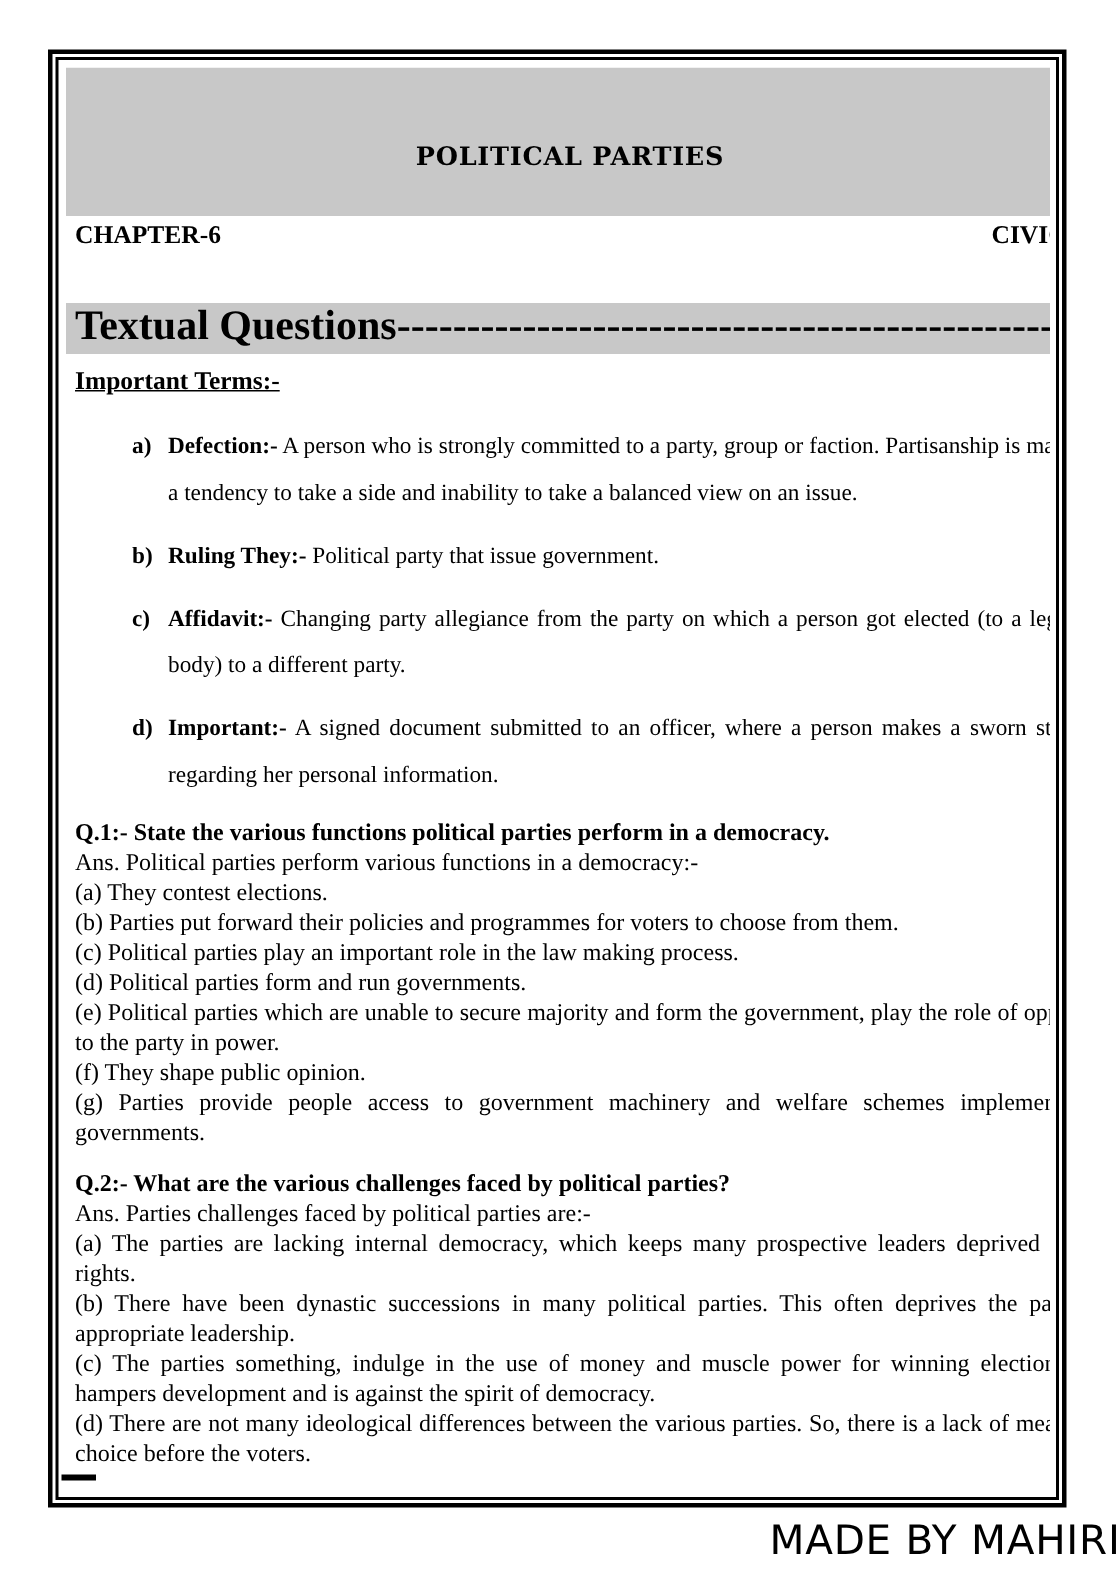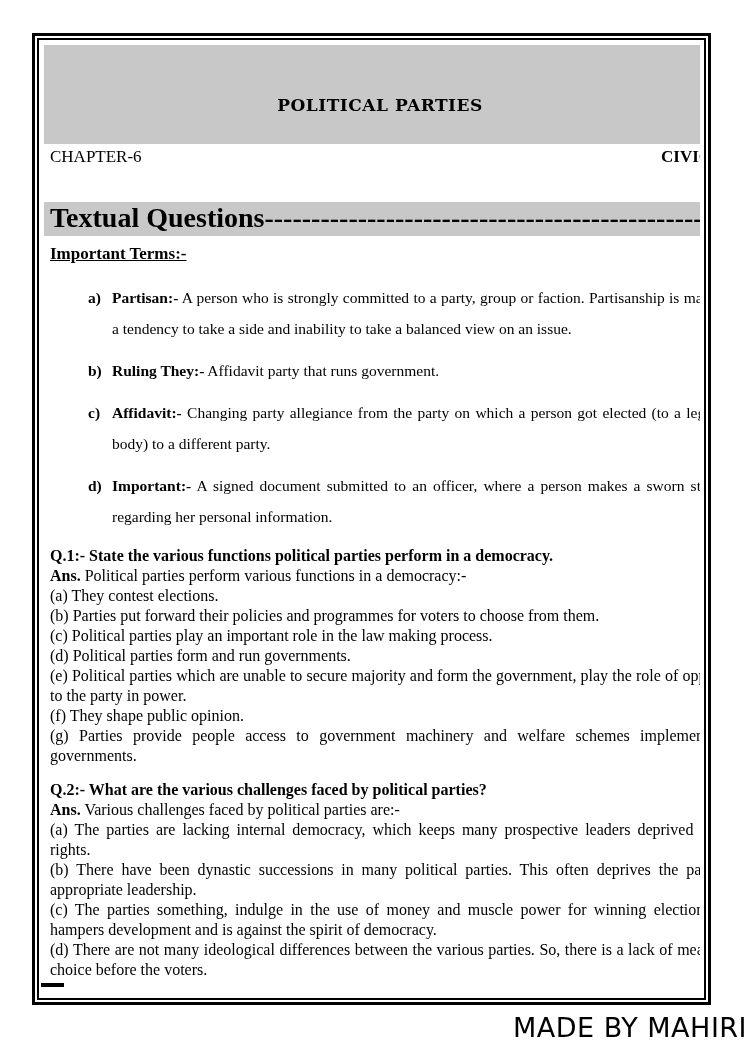--- a/index.html
+++ b/index.html
@@ -86,21 +86,21 @@
   .meta-row {
     position: relative;
     height: 30px;
     width: 706px;
     margin-top: 1px;
   }
   .chapter-label {
     position: absolute;
     left: 6px;
     top: 2px;
-    font-weight: normal;
+    font-weight: bold;
     font-size: 17px;
   }
   .subject-label {
     position: absolute;
     left: 617px;
     top: 2px;
     font-weight: bold;
     font-size: 17px;
     white-space: nowrap;
   }
@@ -171,21 +171,21 @@
     font-weight: bold;
     font-size: 16px;
     line-height: 20px;
     white-space: nowrap;
   }
   .a-lead {
     font-size: 16px;
     line-height: 20px;
     white-space: nowrap;
   }
-  .a-lead .ans-tag { font-weight: bold; text-align: center; }
+  .a-lead .ans-tag { font-weight: normal; text-align: center; }
   .a-point {
     font-size: 16px;
     line-height: 20px;
     text-align: justify;
   }
   .a-point.nowrap { white-space: nowrap; }
 
   
   .footer-credit {
     position: absolute;
@@ -221,26 +221,26 @@
     <div class="section-band">
       <div class="section-band-text">Textual Questions----------------------------------------------------</div>
     </div>
 
     <div class="terms-heading">Important Terms:-</div>
 
     <ul class="term-list">
 
       <li class="term-item">
         <span class="term-marker">a)</span>
-        <span class="term-name">Partisan:-</span><span> A person who is strongly committed to a party, group or faction. Partisanship is marked by a tendency to take a side and inability to take a balanced view on an issue.</span>
+        <span class="term-name">Defection:-</span><span> A person who is strongly committed to a party, group or faction. Partisanship is marked by a tendency to take a side and inability to take a balanced view on an issue.</span>
       </li>
 
       <li class="term-item">
         <span class="term-marker">b)</span>
-        <span class="term-name">Ruling They:-</span><span> Affidavit party that runs government.</span>
+        <span class="term-name">Ruling They:-</span><span> Political party that issue government.</span>
       </li>
 
       <li class="term-item">
         <span class="term-marker">c)</span>
         <span class="term-name">Affidavit:-</span><span> Changing party allegiance from the party on which a person got elected (to a legislative body) to a different party.</span>
       </li>
 
       <li class="term-item">
         <span class="term-marker">d)</span>
         <span class="term-name">Important:-</span><span> A signed document submitted to an officer, where a person makes a sworn statement regarding her personal information.</span>
@@ -255,21 +255,21 @@
       <div class="a-point nowrap">(b) Parties put forward their policies and programmes for voters to choose from them.</div>
       <div class="a-point nowrap">(c) Political parties play an important role in the law making process.</div>
       <div class="a-point nowrap">(d) Political parties form and run governments.</div>
       <div class="a-point">(e) Political parties which are unable to secure majority and form the government, play the role of opposition to the party in power.</div>
       <div class="a-point nowrap">(f) They shape public opinion.</div>
       <div class="a-point">(g) Parties provide people access to government machinery and welfare schemes implemented by governments.</div>
     </div>
 
     <div class="qa-block">
       <div class="q-line">Q.2:- What are the various challenges faced by political parties?</div>
-      <div class="a-lead"><span class="ans-tag">Ans.</span><span> Various challenges faced by political parties are:-</span></div>
+      <div class="a-lead"><span class="ans-tag">Ans.</span><span> Parties challenges faced by political parties are:-</span></div>
       <div class="a-point">(a) The parties are lacking internal democracy, which keeps many prospective leaders deprived of their rights.</div>
       <div class="a-point">(b) There have been dynastic successions in many political parties. This often deprives the parties of appropriate leadership.</div>
       <div class="a-point">(c) The parties something, indulge in the use of money and muscle power for winning elections. This hampers development and is against the spirit of democracy.</div>
       <div class="a-point">(d) There are not many ideological differences between the various parties. So, there is a lack of meaningful choice before the voters.</div>
     </div>
 
   </div>
 </div>
 
 <div class="footer-credit">MADE BY MAHIRIN</div>

